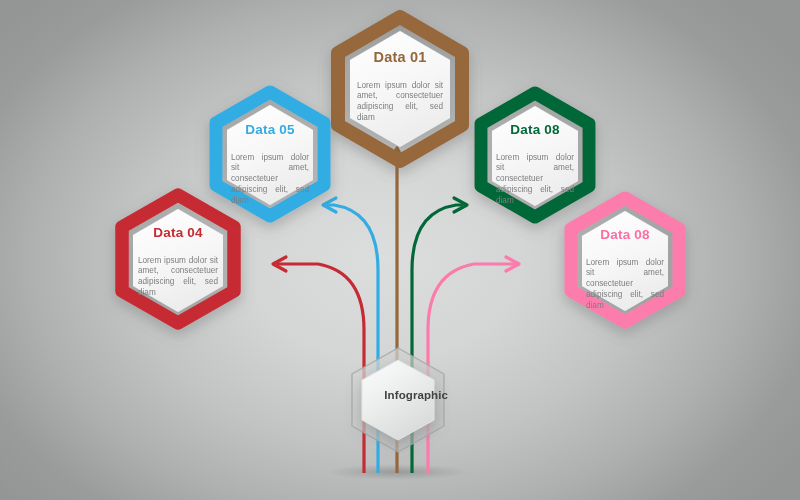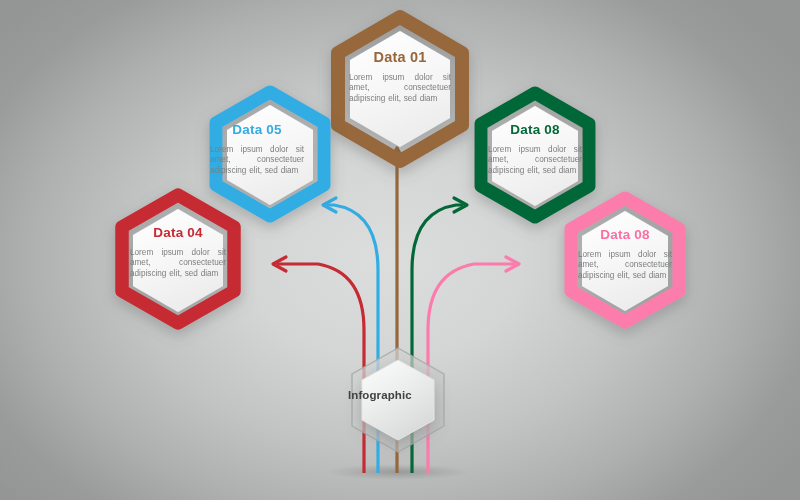--- a/index.html
+++ b/index.html
@@ -38,26 +38,26 @@
     font-weight: bold;
     letter-spacing: 0.2px;
     margin: 0 0 5px 0;
     line-height: 1;
   }
   .node-body {
     color: #7c7d7f;
     line-height: 1.32;
     text-align: justify;
     text-align-last: left;
-    margin: 8px;
+    margin: 16px;
     word-spacing: 0.5px;
   }
   .center-label {
     position: absolute;
-    text-align: left;
+    text-align: right;
     font-weight: bold;
     color: #414243;
     letter-spacing: 0.1px;
     pointer-events: none;
   }
 </style>
 </head>
 <body>
 
 <div id="canvas">
@@ -165,20 +165,20 @@
   <div class="node-label" style="left:570px; top:228px; width:110px;">
     <p class="node-title" style="color:#fb6fa3; font-size:13.5px;">Data 08</p>
     <p class="node-body" style="font-size:8.2px;">Lorem ipsum dolor sit amet, consectetuer adipiscing elit, sed diam</p>
   </div>
 
   <div class="node-label" style="left:122px; top:226px; width:112px;">
     <p class="node-title" style="color:#c62a32; font-size:13.5px;text-align:center;">Data 04</p>
     <p class="node-body" style="font-size:8.2px;">Lorem ipsum dolor sit amet, consectetuer adipiscing elit, sed diam</p>
   </div>
 
-  <div class="node-label" style="left:202px; top:123px; width:110px;">
+  <div class="node-label" style="left:215px; top:123px; width:110px;">
     <p class="node-title" style="color:#32ade4; font-size:13.5px;">Data 05</p>
     <p class="node-body" style="font-size:8.2px;">Lorem ipsum dolor sit amet, consectetuer adipiscing elit, sed diam</p>
   </div>
 
   <div class="center-label" style="left:348px; top:389px; width:100px; font-size:11.5px;">Infographic</div>
 
 </div>
 
 </body></html>

